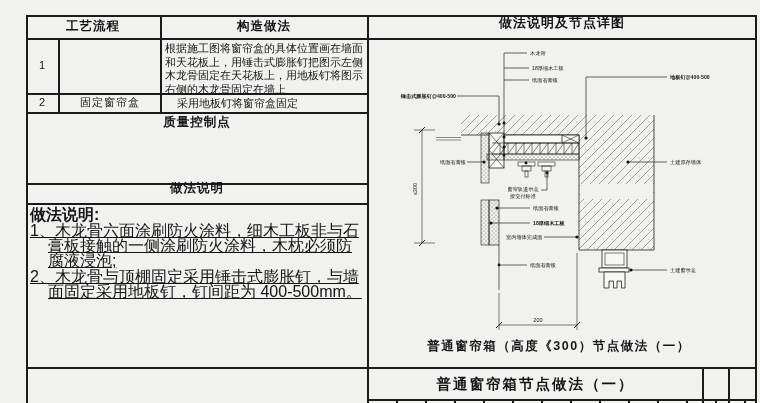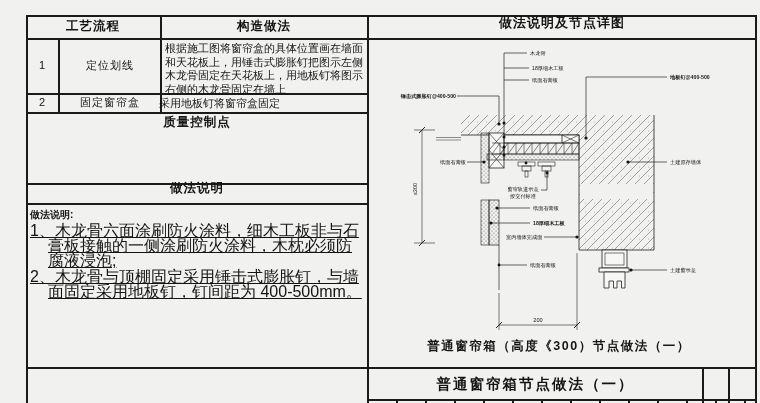--- a/index.html
+++ b/index.html
@@ -43,32 +43,31 @@
   <div class="vl" style="left:367px;top:15px;width:2px;height:388px"></div>
   <div class="vl" style="left:702px;top:367px;width:1.5px;height:36px"></div>
   <div class="vl" style="left:728px;top:367px;width:1.5px;height:36px"></div>
   <div class="vl" style="left:755px;top:15px;width:2px;height:388px"></div>
   <div class="ticks" style="left:369px;top:400px;width:386px;height:3px"></div>
 
   <div class="txt cc hdr" style="left:26px;top:15px;width:134px;height:23px">工艺流程</div>
   <div class="txt cc hdr" style="left:161px;top:15px;width:206px;height:23px">构造做法</div>
 
   <div class="txt cc body-txt" style="left:26px;top:39px;width:32px;height:54px">1</div>
-  <div class="txt cc body-txt" style="left:60px;top:39px;width:100px;height:54px;letter-spacing:1px">定位划线</div>
   <div class="txt body-txt" style="left:161px;top:39px;width:206px;height:54px;padding:3px 4px">根据施工图将窗帘盒的具体位置画在墙面和天花板上，用锤击式膨胀钉把图示左侧木龙骨固定在天花板上，用地板钉将图示右侧的木龙骨固定在墙上</div>
 
   <div class="txt cc body-txt" style="left:26px;top:94px;width:32px;height:18px">2</div>
   <div class="txt cc body-txt" style="left:60px;top:94px;width:100px;height:18px;letter-spacing:1px">固定窗帘盒</div>
-  <div class="txt body-txt" style="left:154px;top:94px;width:206px;height:18px;padding:3px 5px">采用地板钉将窗帘盒固定</div>
+  <div class="txt body-txt" style="left:172px;top:94px;width:206px;height:18px;padding:3px 5px">采用地板钉将窗帘盒固定</div>
 
   <div class="txt cc hdr" style="left:26px;top:112px;width:342px;height:21px">质量控制点</div>
 
   <div class="txt cc hdr" style="left:26px;top:178px;width:342px;height:20px">做法说明</div>
   <div class="txt" style="left:30px;top:207px;width:334px;height:158px">
-    <div style="font-size:10px;font-weight:bold;line-height:16px">做法说明:</div>
+    <div style="font-size:16px;font-weight:bold;line-height:16px">做法说明:</div>
     <div class="note-item">1、木龙骨六面涂刷防火涂料，细木工板非与石膏板接触的一侧涂刷防火涂料，木枕必须防腐液浸泡;</div>
     <div class="note-item">2、木龙骨与顶棚固定采用锤击式膨胀钉，与墙面固定采用地板钉，钉间距为 400-500mm。</div>
   </div>
 
   <div class="txt cc hdr" style="left:369px;top:15px;width:386px;height:15px;font-size:13px">做法说明及节点详图</div>
 
   <svg style="position:absolute;left:367px;top:38px" width="388" height="329" viewBox="0 0 388 329">
     <defs>
       <pattern id="ph" width="9" height="9" patternUnits="userSpaceOnUse">
         <path d="M0,9 L9,0" stroke="#6a6a6a" stroke-width="0.6"></path>

